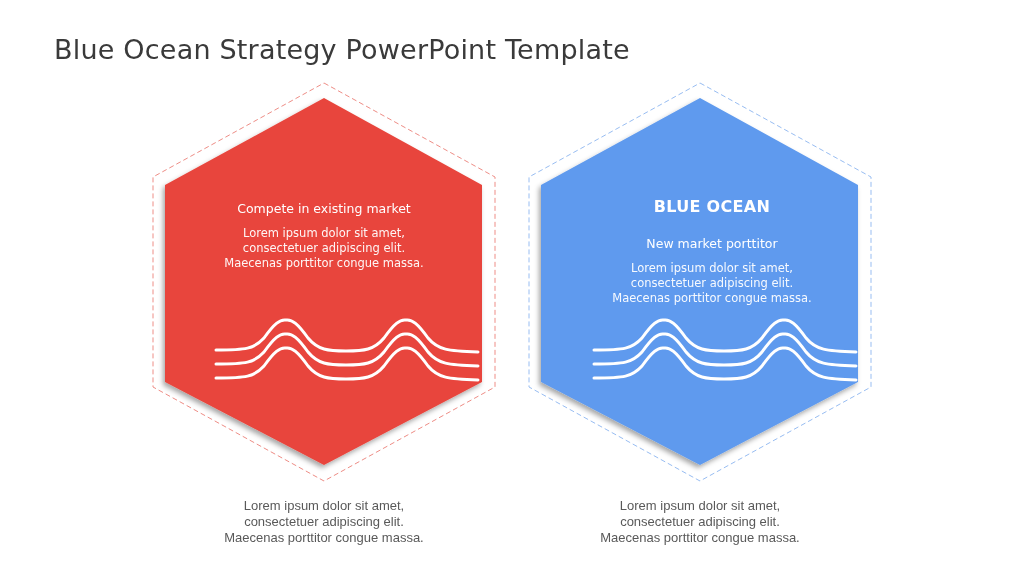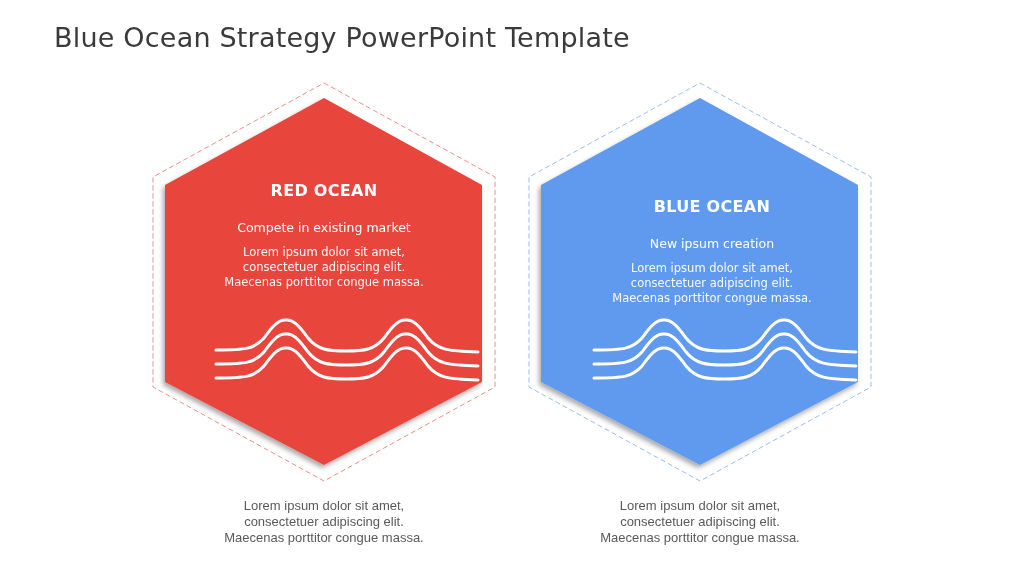--- a/index.html
+++ b/index.html
@@ -1,17 +1,17 @@
 <!DOCTYPE html>
 <html><head>
 <meta charset="utf-8">
 <style>
   html,body{margin:0;padding:0;background:#ffffff;}
   body{width:1024px;height:576px;position:relative;overflow:hidden;font-family:"DejaVu Sans","Liberation Sans",sans-serif;}
-  .title{position:absolute;left:54px;top:22px;font-size:27px;color:#3a3a3a;font-weight:normal;letter-spacing:0.2px;white-space:nowrap;}
+  .title{position:absolute;left:54px;top:34px;font-size:27px;color:#3a3a3a;font-weight:normal;letter-spacing:0.2px;white-space:nowrap;}
   svg.canvas{position:absolute;left:0;top:0;}
   .panel{position:absolute;width:300px;text-align:center;color:#ffffff;}
   .panel .heading{font-size:16px;font-weight:bold;letter-spacing:0.3px;}
   .panel .sub{font-size:12.5px;font-weight:normal;margin-top:20px;}
   .panel .body{font-size:11.5px;line-height:15px;margin-top:10px;opacity:0.95;}
   .caption{position:absolute;width:300px;text-align:center;font-family:"Liberation Sans",sans-serif;font-size:13px;line-height:16px;color:#595959;}
 </style>
 </head>
 <body>
 
@@ -36,25 +36,24 @@
   </g>
 
   <g>
     <polygon points="700,83 871,177 871,387 700,481 529,387 529,177" fill="none" stroke="#98bdf2" stroke-width="1" stroke-dasharray="5,3"></polygon>
     <polygon points="700,98 858,185 858,382 700,465 541,382 541,185" fill="#5f9aee" filter="url(#sh)"></polygon>
     <use href="#waves" x="594" y="320"></use>
   </g>
 </svg>
 
 <div class="panel" style="left:174px;top:181px;">
-  <div class="heading">RED OCEAN</div>
   <div class="sub">Compete in existing market</div>
   <div class="body" style="padding:0 40px;">Lorem ipsum dolor sit amet, consectetuer adipiscing elit. Maecenas porttitor congue massa.</div>
 </div>
 
 <div class="panel" style="left:562px;top:181px;margin-top:16px;">
   <div class="heading">BLUE OCEAN</div>
-  <div class="sub">New ipsum creation</div>
+  <div class="sub">New market porttitor</div>
   <div class="body" style="padding:0 40px;">Lorem ipsum dolor sit amet, consectetuer adipiscing elit. Maecenas porttitor congue massa.</div>
 </div>
 
 <div class="caption" style="left:174px;top:498px;padding:0 50px;box-sizing:border-box;">Lorem ipsum dolor sit amet, consectetuer adipiscing elit. Maecenas porttitor congue massa.</div>
 <div class="caption" style="left:550px;top:498px;padding:0 50px;box-sizing:border-box;">Lorem ipsum dolor sit amet, consectetuer adipiscing elit. Maecenas porttitor congue massa.</div>
 
 </body></html>

